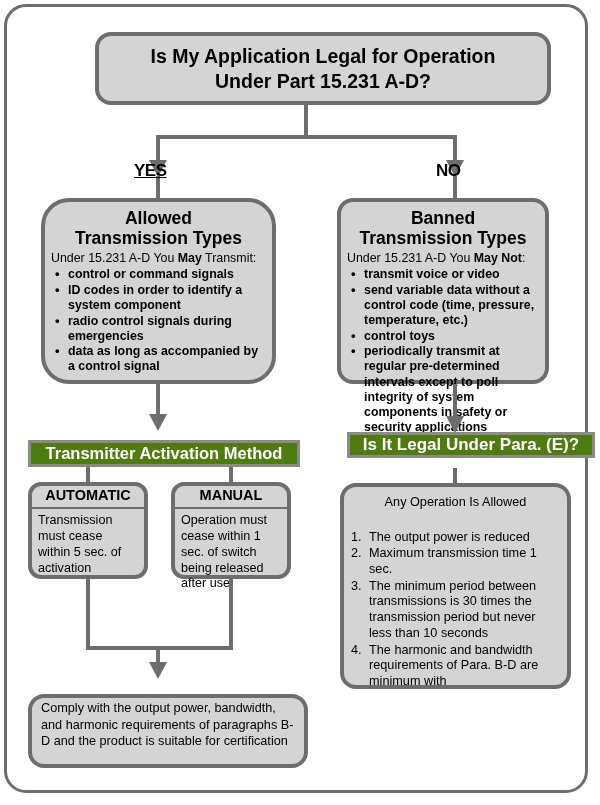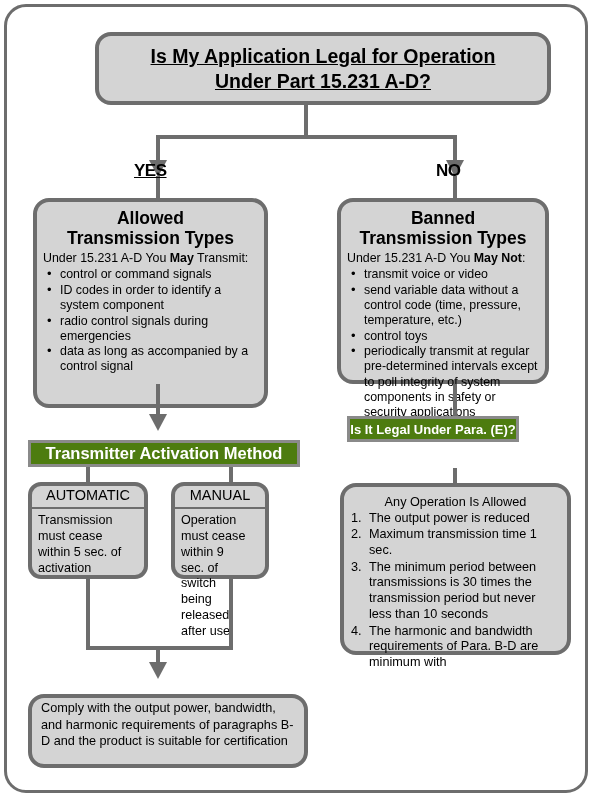--- a/index.html
+++ b/index.html
@@ -85,32 +85,33 @@
     list-style: none;
     margin: 1px 0 0 0;
     padding: 0 5px 0 8px;
     font-size: 12.4px;
     line-height: 1.22;
   }
   ul.bullets li {
     position: relative;
     padding-left: 15px;
     margin-bottom: 0.5px;
+    font-weight: bold;
   }
   ul.bullets li:before {
     content: "\2022";
     position: absolute;
     left: 2px;
     top: -1px;
     font-size: 13px;
   }
 
   ol.numlist {
     list-style: none;
-    margin: 0 0 0 0;
+    margin: 19px 0 0 0;
     padding: 0 6px 0 7px;
     font-size: 12.7px;
     line-height: 1.25;
     counter-reset: ni;
   }
   ol.numlist li {
     position: relative;
     padding-left: 18px;
     margin-bottom: 0.5px;
     counter-increment: ni;
@@ -125,21 +126,21 @@
   .center-text {
     text-align: center;
     font-size: 12.7px;
     line-height: 1.25;
     padding: 8px 8px 0 8px;
   }
 
   .sub-head {
     text-align: center;
     font-size: 14.5px;
-    font-weight: normal;
+    font-weight: bold;
     line-height: 1.1;
     padding: 2px 0 3px 0;
     border-bottom: 2.5px solid #6d6d6d;
   }
   .sub-body {
     font-size: 12.6px;
     line-height: 1.26;
     padding: 4px 18px 0 6px;
   }
 
@@ -171,21 +172,21 @@
     letter-spacing: -0.5px;
   }
 </style>
 </head>
 <body>
 
 <div id="page">
 
   <div id="outer-frame"></div>
 
-  <div class="node" id="title-box" style="left:95px; top:32px; width:456px; height:73px;text-decoration:underline;">
+  <div class="node" id="title-box" style="left:95px; top:32px; width:456px; height:73px;">
     <div>
       <span>Is My Application Legal for Operation</span><br>
       <span>Under Part 15.231 A-D?</span>
     </div>
   </div>
 
   <div class="vline" style="left:304px; top:105px; width:4px; height:32px;"></div>
 
   <div class="hline" style="left:156px; top:135px; width:301px; height:4px;"></div>
 
@@ -193,21 +194,21 @@
   <div class="arrowhead" style="left:149px; top:160px;"></div>
   <div class="vline" style="left:156px; top:176px; width:4px; height:22px;"></div>
 
   <div class="vline" style="left:453px; top:135px; width:4px; height:28px;"></div>
   <div class="arrowhead" style="left:446px; top:160px;"></div>
   <div class="vline" style="left:453px; top:176px; width:4px; height:22px;"></div>
 
   <div class="branch-label" style="left:134px; top:161px;text-decoration:underline;">YES</div>
   <div class="branch-label" style="left:436px; top:161px;">NO</div>
 
-  <div class="node" id="allowed-box" style="left:33px; top:198px; width:235px; height:210px;">
+  <div class="node" id="allowed-box" style="left:41px; top:198px; width:235px; height:186px;border-radius:28px;">
     <div class="head2">
       <span>Allowed</span><br>
       <span>Transmission Types</span>
     </div>
     <div class="intro">
       <span>Under 15.231 A-D You </span><b>May</b><span> Transmit:</span>
     </div>
     <ul class="bullets">
       <li>control or command signals</li>
       <li>ID codes in order to identify a system component</li>
@@ -243,42 +244,42 @@
   </div>
 
   <div class="vline" style="left:86px; top:467px; width:4px; height:18px;"></div>
   <div class="vline" style="left:229px; top:467px; width:4px; height:18px;"></div>
 
   <div class="node small-radius" id="automatic-box" style="left:28px; top:482px; width:120px; height:97px;">
     <div class="sub-head">AUTOMATIC</div>
     <div class="sub-body">Transmission must cease within 5 sec. of activation</div>
   </div>
 
-  <div class="node small-radius" id="manual-box" style="left:171px; top:482px; width:98px; height:97px;">
+  <div class="node small-radius" id="manual-box" style="left:171px; top:482px; width:120px; height:97px;">
     <div class="sub-head">MANUAL</div>
-    <div class="sub-body">Operation must cease within 9 sec. of switch being released after use</div>
+    <div class="sub-body">Operation must cease within 1 sec. of switch being released after use</div>
   </div>
 
   <div class="vline" style="left:86px; top:579px; width:4px; height:71px;"></div>
   <div class="vline" style="left:229px; top:579px; width:4px; height:71px;"></div>
   <div class="hline" style="left:86px; top:646px; width:147px; height:4px;"></div>
   <div class="vline" style="left:156px; top:646px; width:4px; height:19px;"></div>
   <div class="arrowhead" style="left:149px; top:662px;"></div>
 
   <div class="node" id="compliance-box" style="left:28px; top:694px; width:280px; height:74px;">
     <div class="plain-body">Comply with the output power, bandwidth, and harmonic requirements of paragraphs B-D and the product is suitable for certification</div>
   </div>
 
-  <div class="bar" id="para-e-bar" style="left:347px; top:416px; width:172px; height:26px; font-size:13px;">
+  <div class="bar" id="para-e-bar" style="left:347px; top:432px; width:248px; height:26px; font-size:17px;">
     <span>Is It Legal Under Para. (E)?</span>
   </div>
 
   <div class="vline" style="left:453px; top:468px; width:4px; height:17px;"></div>
 
-  <div class="node" id="para-e-box" style="left:340px; top:483px; width:231px; height:172px;">
+  <div class="node" id="para-e-box" style="left:340px; top:483px; width:231px; height:206px;">
     <div class="center-text">
       <span>Any Operation Is Allowed</span><br>
     </div>
     <ol class="numlist">
       <li>The output power is reduced</li>
       <li>Maximum transmission time 1 sec.</li>
       <li>The minimum period between transmissions is 30 times the transmission period but never less than 10 seconds</li>
       <li>The harmonic and bandwidth requirements of Para. B-D are minimum with</li>
     </ol>
   </div>

